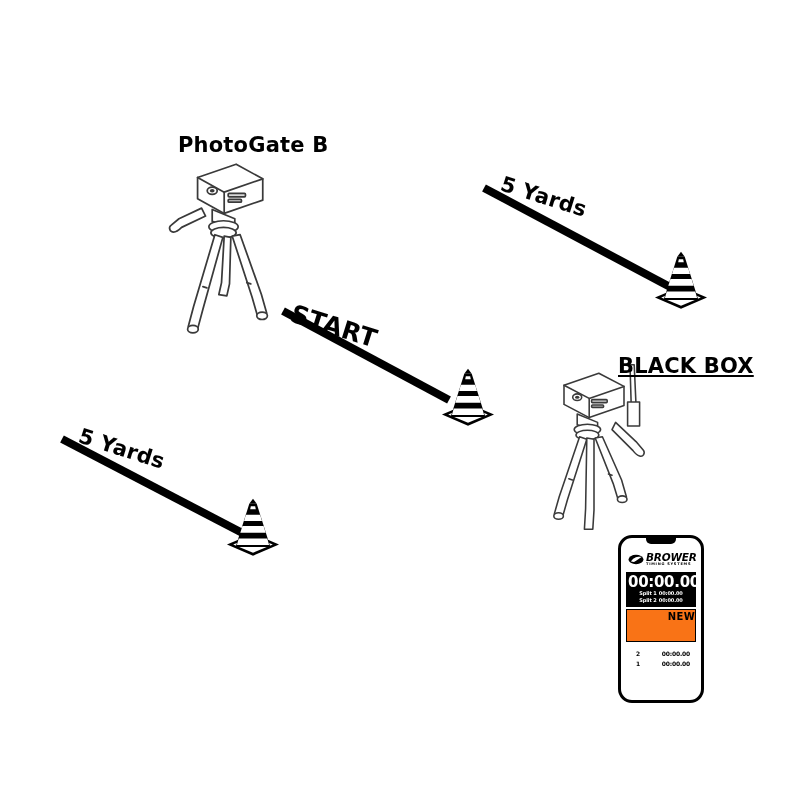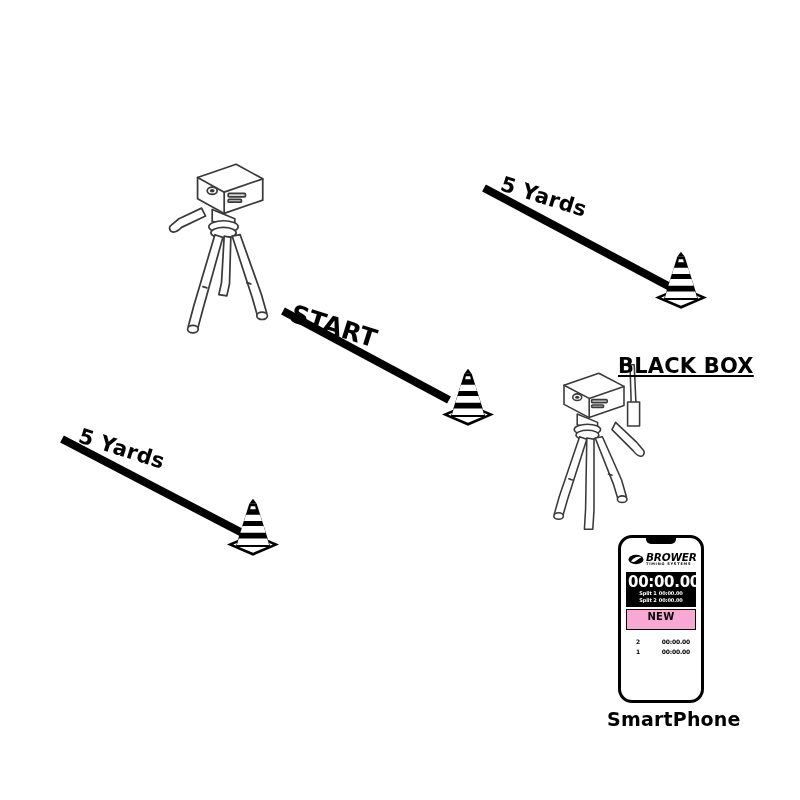--- a/index.html
+++ b/index.html
@@ -164,26 +164,26 @@
     font-size: 5px;
     font-weight: bold;
     line-height: 1.35;
     letter-spacing: -0.1px;
   }
   .timer-split .sp-lab { margin-right: 2px; }
 
   .new-btn {
     margin-top: 2px;
     border: 1.6px solid #000000;
-    background: #f9a8d4;
-    text-align: center;
+    background: #f97316;
+    text-align: right;
     font-size: 10px;
     font-weight: bold;
     color: #000000;
-    padding: 1px 0 7px 0;
+    padding: 1px 0 19px 0;
     letter-spacing: 0.3px;
   }
 
   .results {
     margin-top: 7px;
     padding: 0 6px 0 10px;
   }
   .result-row {
     display: flex;
     justify-content: space-between;
@@ -292,30 +292,30 @@
     </g>
 
     <use href="#cone" x="650" y="248" width="62" height="62"></use>
     <use href="#cone" x="437" y="365" width="62" height="62"></use>
     <use href="#cone" x="222" y="495" width="62" height="62"></use>
 
     <use href="#tripod" x="163" y="152" width="133" height="200"></use>
     <use href="#tripod-antenna" x="540" y="360" width="120" height="180"></use>
   </svg>
 
+  <div class="lbl" id="label-photogate-b">PhotoGate B</div>
 
   <div class="lbl" id="label-black-box">BLACK BOX</div>
 
   <div class="lbl lbl-rot" id="label-start">START</div>
 
   <div class="lbl lbl-rot" id="label-yards-top">5 Yards</div>
 
   <div class="lbl lbl-rot" id="label-yards-bottom">5 Yards</div>
 
-  <div class="lbl" id="label-smartphone">SmartPhone</div>
 
   <div id="smartphone">
     <div class="phone-body">
       <div class="phone-notch"></div>
 
       <div class="phone-screen">
 
         <div class="brower-logo">
           <svg class="brower-mark" viewBox="0 0 32 22">
             <ellipse cx="16" cy="11" rx="15" ry="9.5" fill="#000000"></ellipse>

